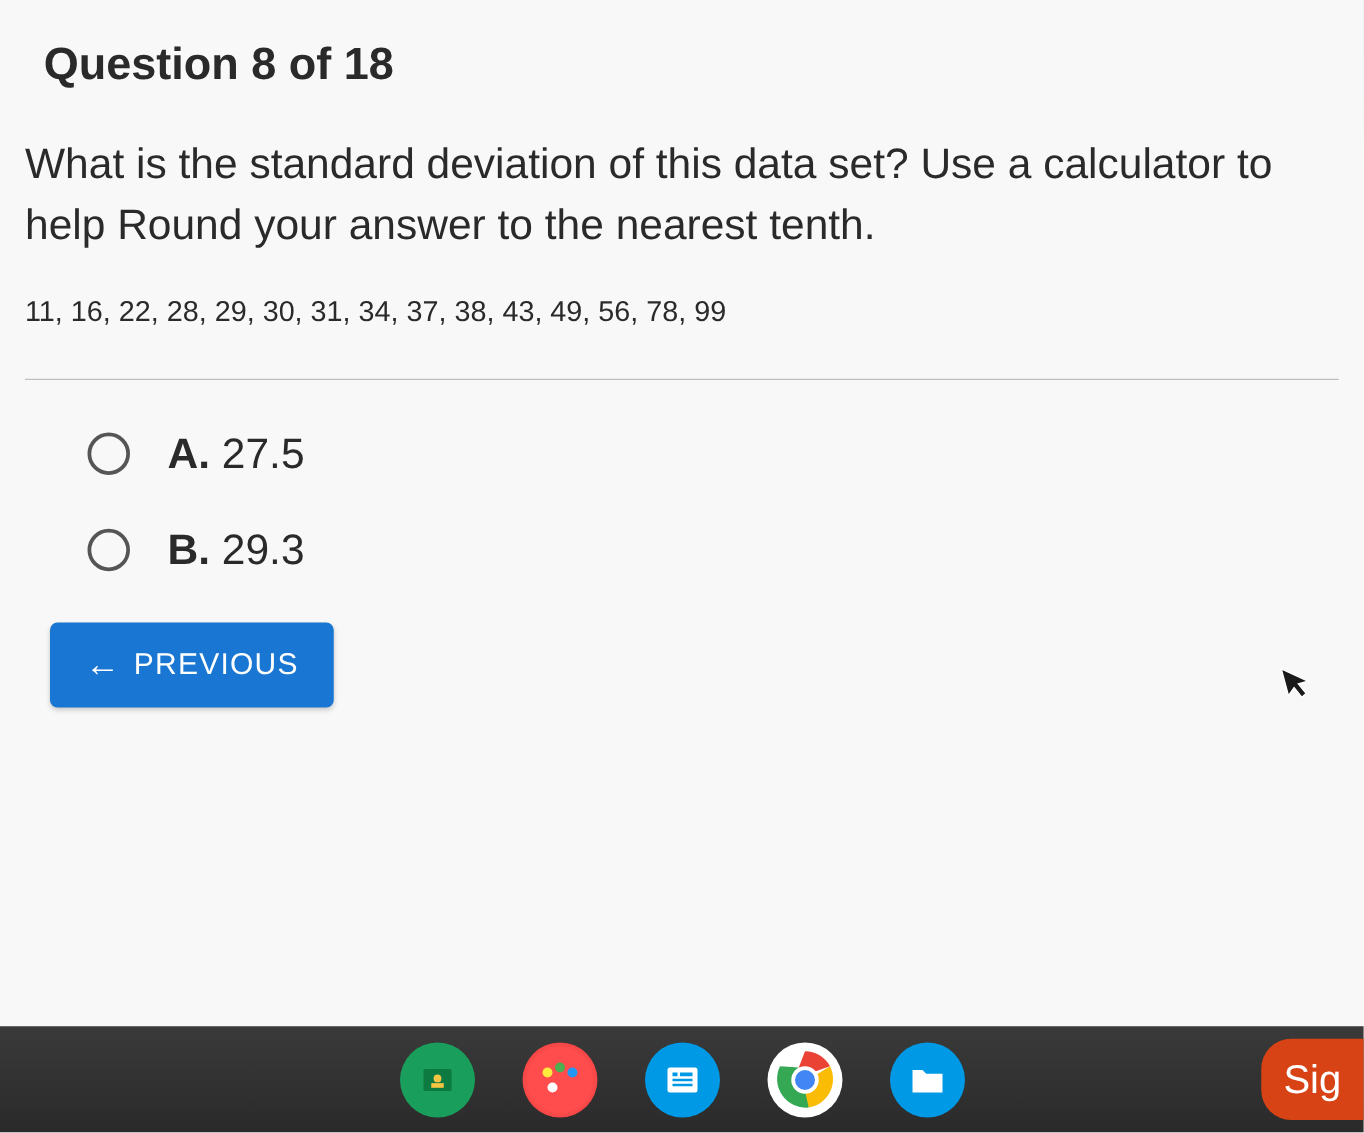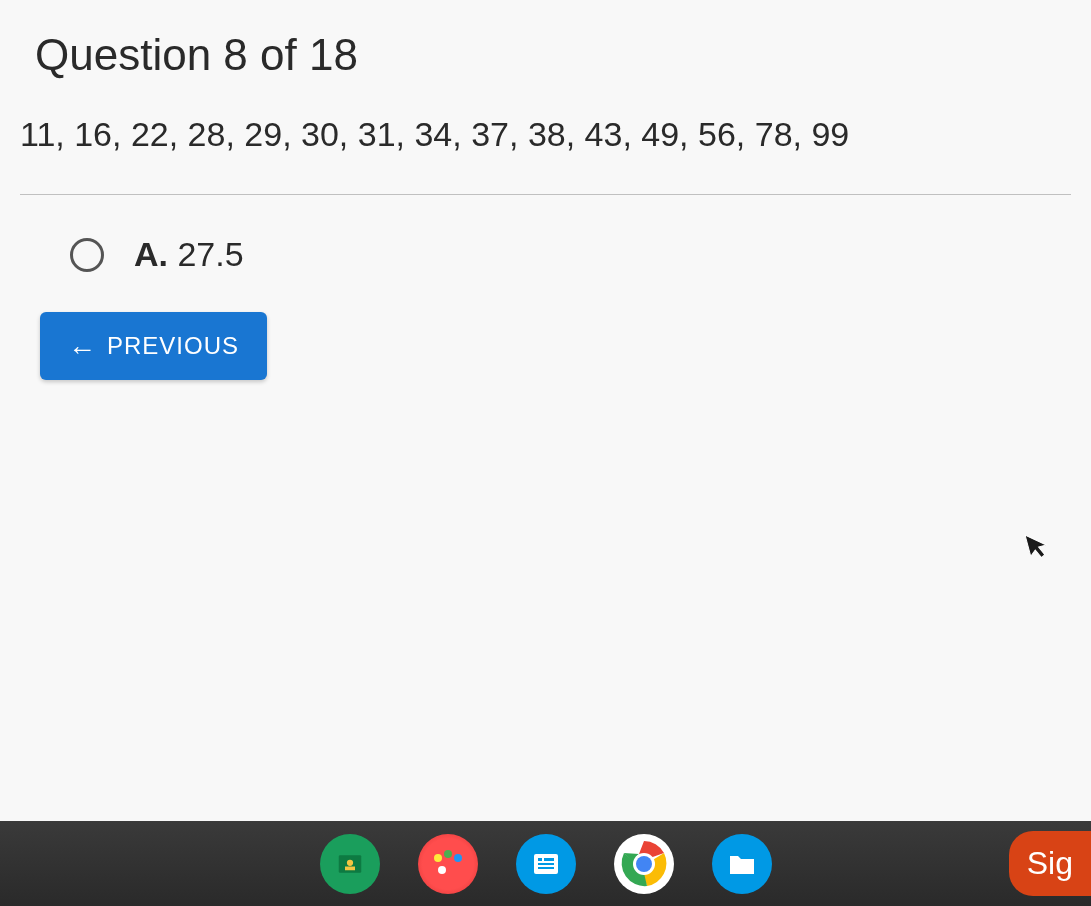--- a/index.html
+++ b/index.html
@@ -14,35 +14,35 @@
       height: 906px;
       position: relative;
       overflow: hidden;
     }
     .content {
       padding: 30px 20px 20px 20px;
       background: #f8f8f8;
       min-height: 100%;
     }
     .question-header {
-      font-size: 44px;
-      font-weight: normal;
+      font-size: 36px;
+      font-weight: bold;
       color: #2a2a2a;
       margin-bottom: 35px;
       margin-left: 15px;
     }
     .question-text {
       font-size: 34px;
       color: #2a2a2a;
       line-height: 1.45;
       margin-bottom: 30px;
       margin-left: 0;
     }
     .data-set {
-      font-size: 34px;
+      font-size: 23px;
       color: #2a2a2a;
       margin-bottom: 40px;
     }
     .divider {
       border: none;
       border-top: 1px solid #c0c0c0;
       margin: 0 0 40px 0;
       width: 100%;
     }
     .options {
@@ -147,31 +147,39 @@
       font-size: 32px;
       font-weight: 500;
     }
   </style>
 </head>
 <body>
 
 <div class="content">
   <h1 class="question-header">Question 8 of 18</h1>
 
+  <p class="question-text">What is the standard deviation of this data set? Use a calculator to help Round your answer to the nearest tenth.</p>
 
   <p class="data-set">11, 16, 22, 28, 29, 30, 31, 34, 37, 38, 43, 49, 56, 78, 99</p>
 
   <hr class="divider">
 
   <div class="options">
     <div class="option">
       <div class="radio"></div>
       <span class="option-label">
         <span class="letter">A.</span>
         <span>27.5</span>
+      </span>
+    </div>
+    <div class="option">
+      <div class="radio"></div>
+      <span class="option-label">
+        <span class="letter">B.</span>
+        <span>29.3</span>
       </span>
     </div>
   </div>
 
   <button class="previous-btn">
     <span class="arrow">←</span>
     <span>PREVIOUS</span>
   </button>
 </div>
 

